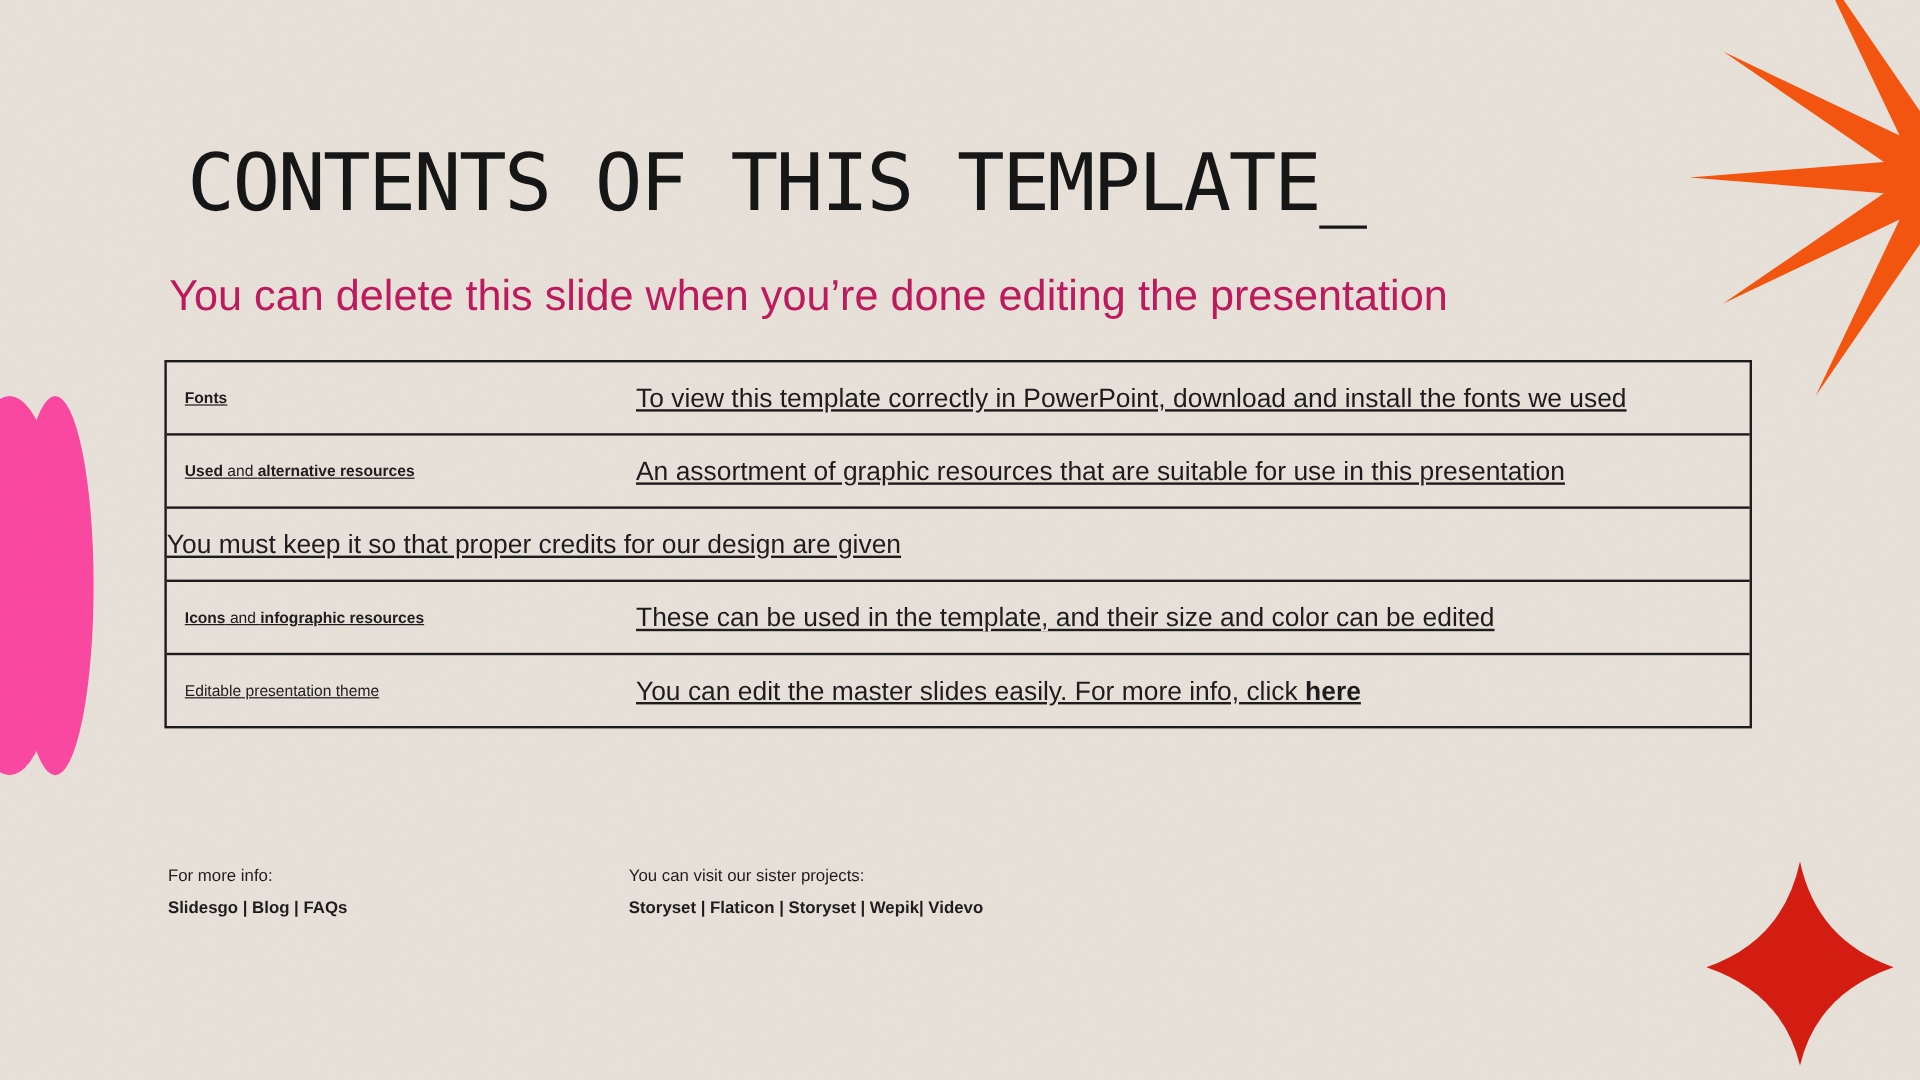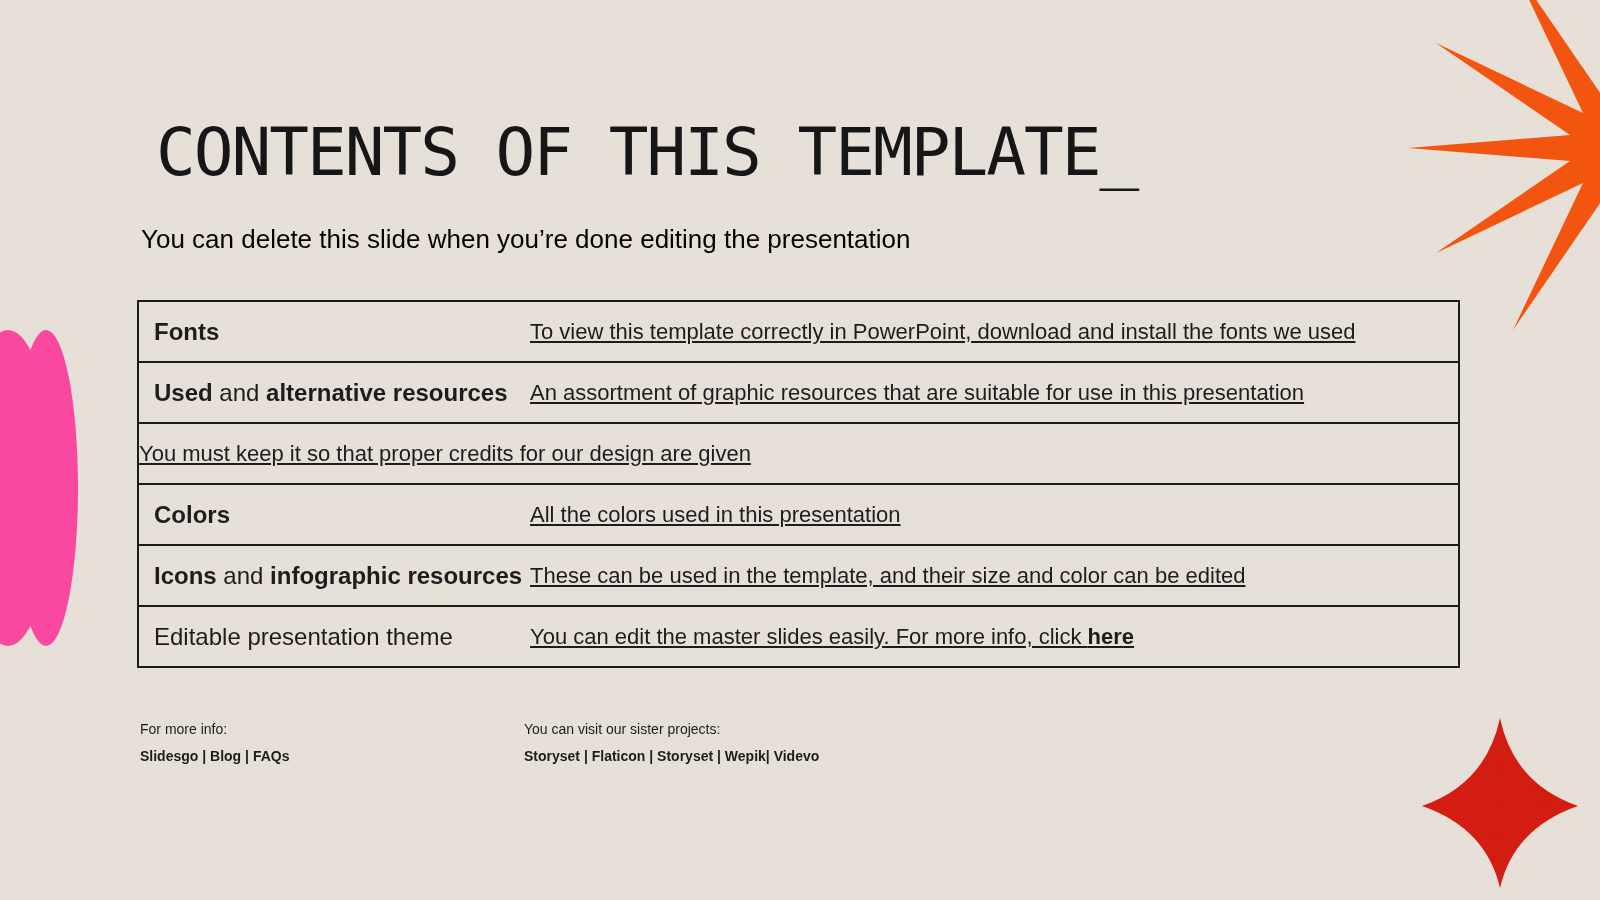--- a/index.html
+++ b/index.html
@@ -37,23 +37,23 @@
     letter-spacing: -2px;
     line-height: 1;
     white-space: nowrap;
     color: #141414;
   }
   .slide-subtitle {
     position: absolute;
     left: 141px;
     top: 224px;
     margin: 0;
-    font-size: 26px;
+    font-size: 36px;
     line-height: 1.2;
-    color: #000000;
+    color: #be185d;
   }
   .toc-table {
     position: absolute;
     left: 137px;
     top: 300px;
     width: 1323px;
     border: 2px solid #1a1a1a;
     box-sizing: border-box;
     background: transparent;
   }
@@ -61,21 +61,22 @@
     display: flex;
     height: 59px;
     align-items: center;
     border-bottom: 2px solid #1a1a1a;
   }
   .toc-row:last-child { border-bottom: none; align-items: center; }
   .toc-label {
     width: 376px;
     flex: 0 0 376px;
     padding-left: 15px;
-    font-size: 24px;
+    font-size: 13px;
+    text-decoration: underline;
   }
   .toc-desc {
     flex: 1;
     font-size: 22px;
     text-decoration: underline;
   }
   .b { font-weight: bold; }
   .lnk { cursor: pointer; }
   .footer-block {
     position: absolute;
@@ -116,24 +117,20 @@
 
     <div class="toc-row">
       <div class="toc-label"><span class="b">Used</span><span> and </span><span class="b">alternative resources</span></div>
       <div class="toc-desc"><span>An assortment of graphic resources that are suitable for use in this presentation</span></div>
     </div>
 
     <div class="toc-row">
       <div class="toc-desc"><span>You must keep it so that proper credits for our design are given</span></div>
     </div>
 
-    <div class="toc-row">
-      <div class="toc-label"><span class="b">Colors</span></div>
-      <div class="toc-desc"><span>All the colors used in this presentation</span></div>
-    </div>
 
     <div class="toc-row">
       <div class="toc-label"><span class="b">Icons</span><span> and </span><span class="b">infographic resources</span></div>
       <div class="toc-desc"><span>These can be used in the template, and their size and color can be edited</span></div>
     </div>
 
     <div class="toc-row">
       <div class="toc-label"><span>Editable presentation theme</span></div>
       <div class="toc-desc"><span>You can edit the master slides easily. For more info, click </span><span class="b lnk">here</span></div>
     </div>

